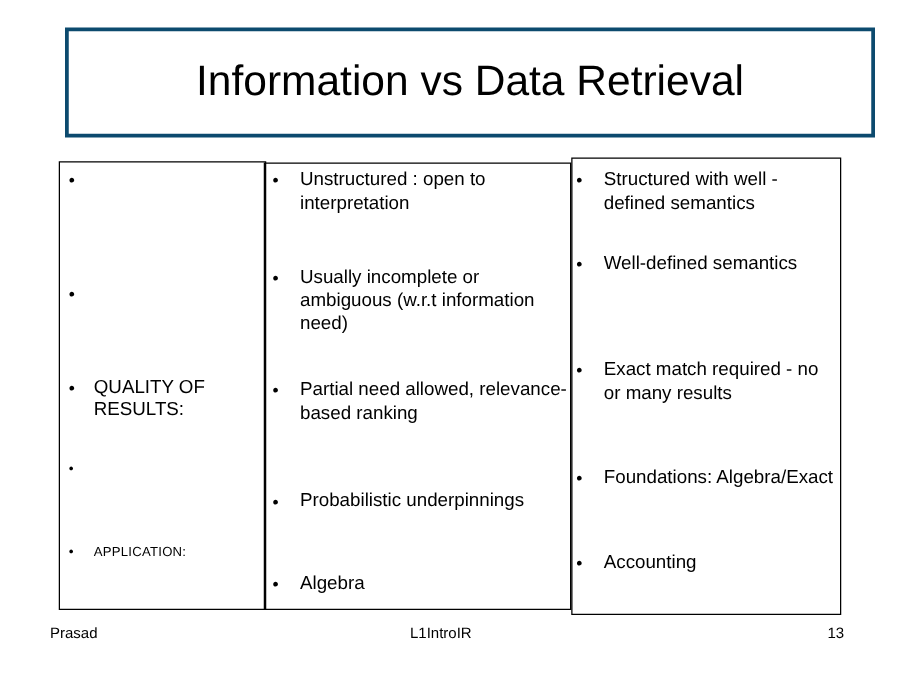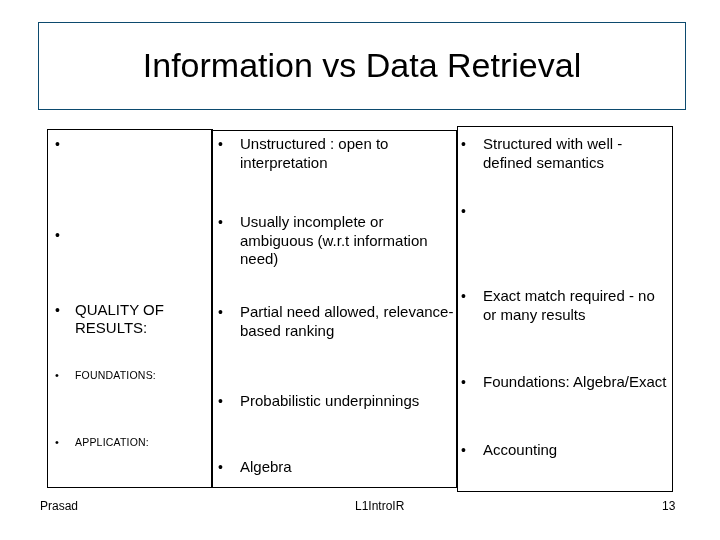--- a/index.html
+++ b/index.html
@@ -13,25 +13,25 @@
     position: relative;
     overflow: hidden;
     font-family: "Liberation Sans", sans-serif;
     color: #000000;
     -webkit-font-smoothing: none;
   }
 
   
   #title-box {
     position: absolute;
-    left: 38px;
+    left: 52px;
     top: 22px;
     width: 648px;
     height: 88px;
-    border: 1px solid #0c4a6e;
+    border: 3px solid #0c4a6e;
     box-sizing: border-box;
     display: flex;
     align-items: center;
     justify-content: center;
   }
   #title-text {
     font-size: 34px;
     line-height: 1.1;
     white-space: nowrap;
     letter-spacing: 0px;
@@ -80,21 +80,21 @@
 
   
   .rcol { left: 461px; width: 210px; }
   .rcol .dot { width: 22px; }
   .rcol .txt { font-size: 15px; line-height: 18.5px; }
 
   
   #footer { position: absolute; left: 0; top: 496px; width: 584px; height: 22px; }
   #footer span { position: absolute; font-size: 12px; line-height: 16px; }
   #footer-author { left: 40px; top: 2px; }
-  #footer-deck   { left: 328px; top: 2px; margin-left: 27px; }
+  #footer-deck   { left: 328px; top: 2px; }
   #footer-page   { left: 662px; top: 2px; }
 </style>
 </head>
 <body>
 
 <div id="title-box">
   <div id="title-text">Information vs Data Retrieval</div>
 </div>
 
 <div class="col-box" id="col-left-box"></div>
@@ -106,21 +106,20 @@
 </div>
 <div class="bullet lcol" style="top:226px;">
   <span class="dot">•</span>
 </div>
 <div class="bullet lcol" style="top:301px;">
   <span class="dot">•</span>
   <span class="txt">QUALITY OF RESULTS:</span>
 </div>
 <div class="bullet lcol small" style="top:367px;">
   <span class="dot">•</span>
-  <span class="txt">FOUNDATIONS:</span>
 </div>
 <div class="bullet lcol small" style="top:434px;">
   <span class="dot">•</span>
   <span class="txt">APPLICATION:</span>
 </div>
 
 <div class="bullet mcol" style="top:135px;">
   <span class="dot">•</span>
   <span class="txt">Unstructured : open to interpretation</span>
 </div>
@@ -140,20 +139,21 @@
   <span class="dot">•</span>
   <span class="txt">Algebra</span>
 </div>
 
 <div class="bullet rcol" style="top:135px;">
   <span class="dot">•</span>
   <span class="txt">Structured with well -defined semantics</span>
 </div>
 <div class="bullet rcol" style="top:202px;">
   <span class="dot">•</span>
+  <span class="txt">Well-defined semantics</span>
 </div>
 <div class="bullet rcol" style="top:287px;">
   <span class="dot">•</span>
   <span class="txt">Exact match required - no or many results</span>
 </div>
 <div class="bullet rcol" style="top:373px;">
   <span class="dot">•</span>
   <span class="txt">Foundations: Algebra/Exact</span>
 </div>
 <div class="bullet rcol" style="top:441px;">

